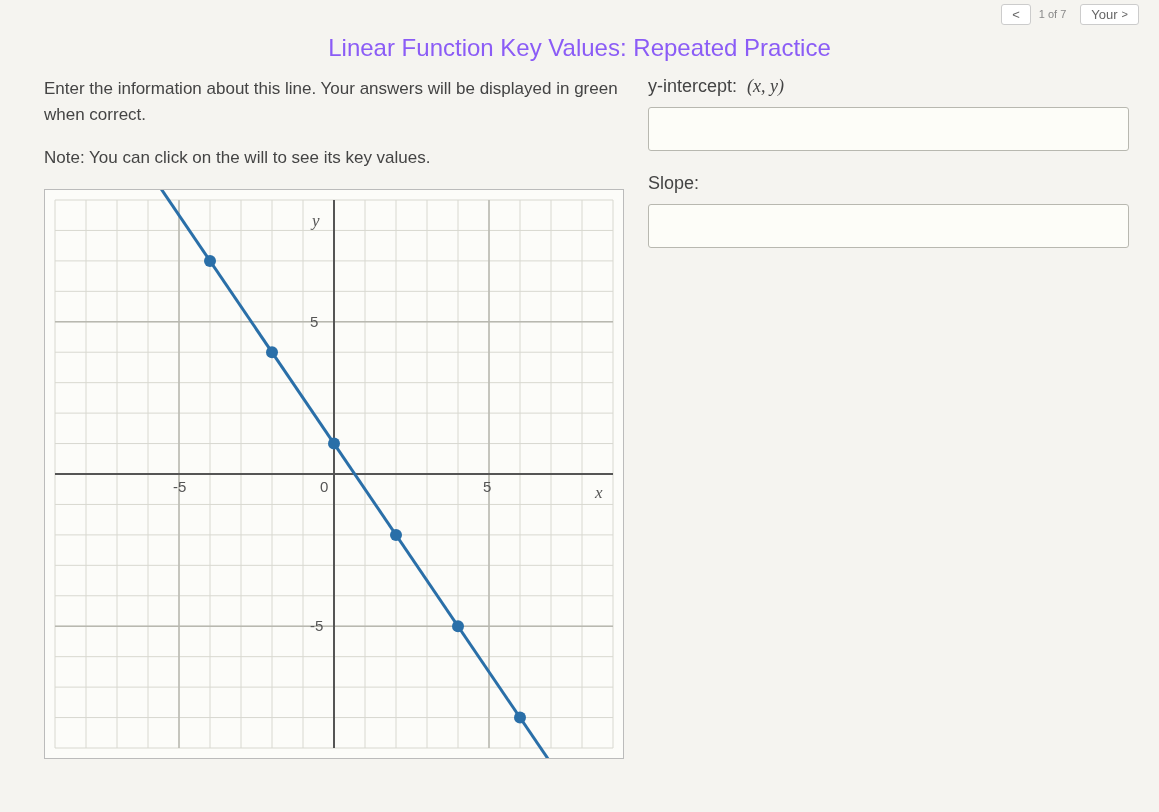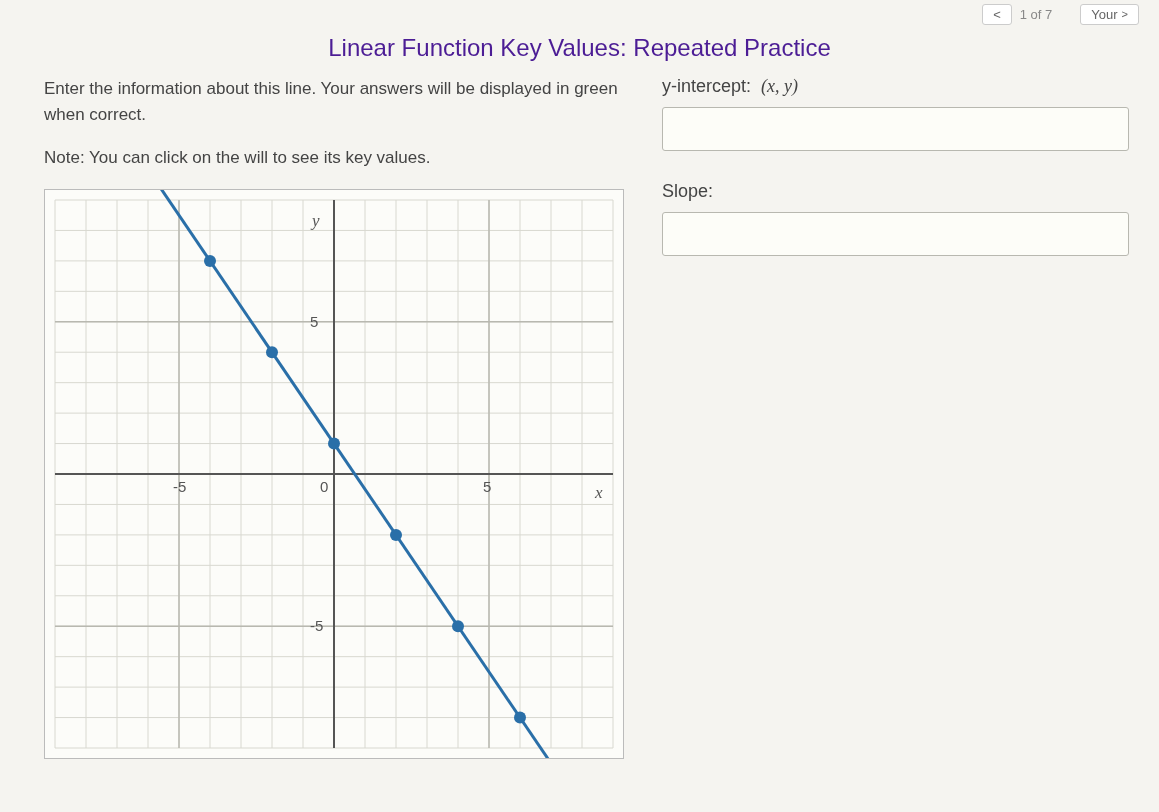--- a/index.html
+++ b/index.html
@@ -25,52 +25,52 @@
       padding: 2px 10px;
       font-size: 13px;
       color: #666;
       border-radius: 3px;
       cursor: pointer;
       display: inline-flex;
       align-items: center;
       gap: 4px;
     }
     .nav-counter {
-      font-size: 13px;
+      font-size: 11px;
       color: #888;
-      margin-right: 20px;
+      margin-right: 6px;
       text-align: right;
     }
     .page-title {
       text-align: center;
       font-size: 24px;
       font-weight: 400;
-      color: #4c1d95;
+      color: #8b5cf6;
       margin: 6px 0 14px;
     }
     .content {
       display: flex;
       padding: 0 30px 0 44px;
-      gap: 38px;
+      gap: 24px;
     }
     .left-col { flex: 0 0 580px; }
     .right-col { flex: 1; padding-top: 0; }
     .instructions {
       font-size: 17px;
       color: #444;
       line-height: 1.5;
       margin-bottom: 18px;
     }
     .chart-wrap {
       border: 1px solid #bbb;
       background: #fcfcf9;
       width: 580px;
       height: 570px;
     }
-    .field-group { margin-bottom: 30px; }
+    .field-group { margin-bottom: 22px; }
     .field-label {
       font-size: 18px;
       color: #444;
       margin-bottom: 10px;
       display: block;
     }
     .field-label .math { font-style: italic; font-family: "Times New Roman", serif; }
     .text-input {
       width: 100%;
       height: 44px;

